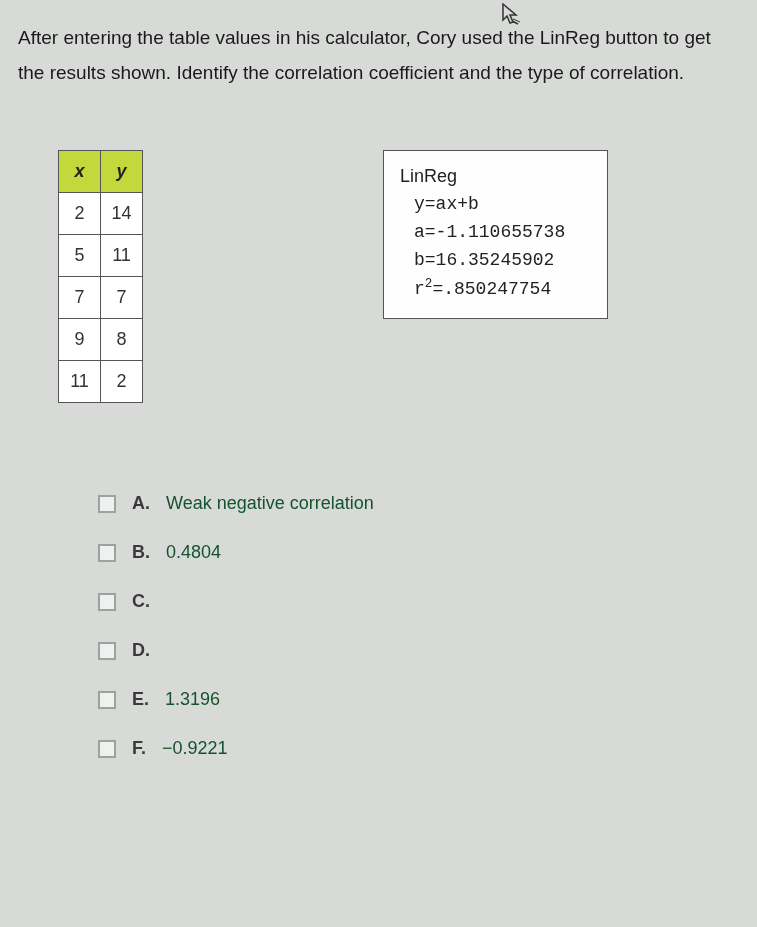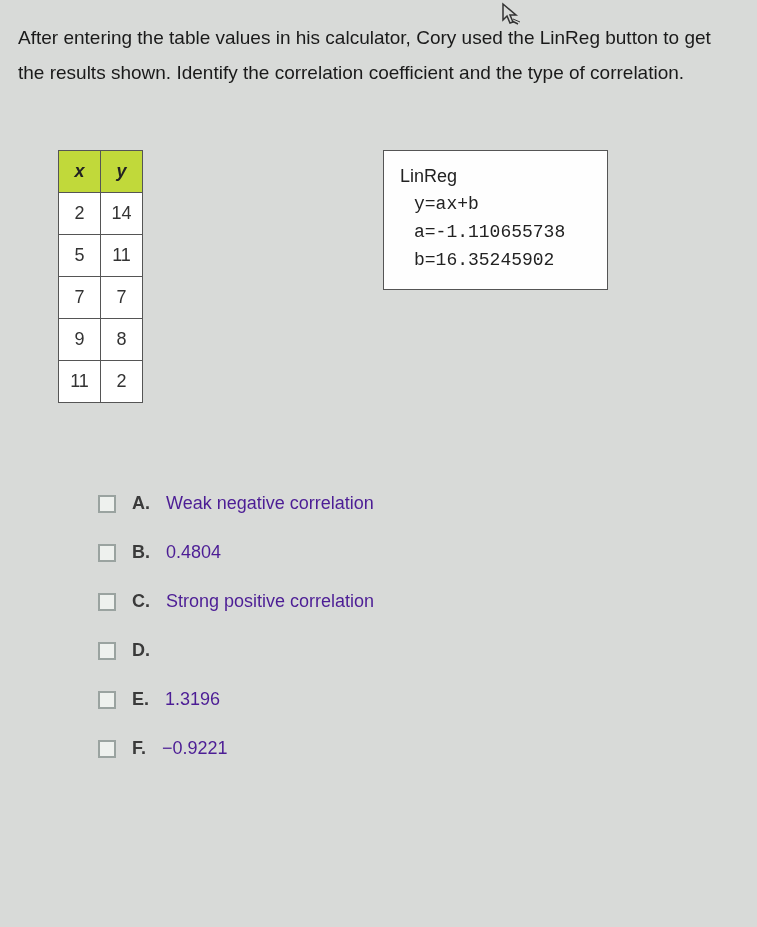--- a/index.html
+++ b/index.html
@@ -84,21 +84,21 @@
   height: 18px;
   border: 2px solid #9aa3a0;
   background: #eef1ee;
   flex-shrink: 0;
 }
 .opt .letter {
   font-weight: bold;
   color: #3a3a3a;
 }
 .opt .text {
-  color: #4c1d95;
+  color: #14532d;
 }
 </style>
 </head>
 <body>
 
 <div class="cursor">
 <svg viewBox="0 0 24 24" width="24" height="24">
   <path d="M3 2 L3 18 L7 14 L10 21 L13 20 L10 13 L16 13 Z" fill="none" stroke="#333" stroke-width="1.5"></path>
   <path d="M12 19 L18 22" stroke="#333" stroke-width="1.5" fill="none"></path>
   <path d="M13 17 L20 20" stroke="#333" stroke-width="1" fill="none"></path>
@@ -135,38 +135,38 @@
       <td>2</td>
     </tr>
   </tbody>
     </table>
 
   <div class="linreg-box">
     <div>LinReg</div>
     <div class="indent">y=ax+b</div>
     <div class="indent">a=-1.110655738</div>
     <div class="indent">b=16.35245902</div>
+    <div class="indent"><span>r</span><span class="sup">2</span><span>=.850247754</span></div>
   </div>
 </div>
 
 <div class="options">
   <div class="opt">
     <span class="box"></span>
     <span class="letter">A.</span>
     <span class="text">Weak negative correlation</span>
   </div>
   <div class="opt">
     <span class="box"></span>
     <span class="letter">B.</span>
     <span class="text">0.4804</span>
   </div>
   <div class="opt">
     <span class="box"></span>
     <span class="letter">C.</span>
-    <span class="text">Strong positive correlation</span>
   </div>
   <div class="opt">
     <span class="box"></span>
     <span class="letter">D.</span>
   </div>
   <div class="opt">
     <span class="box"></span>
     <span class="letter">E.</span>
     <span class="text">1.3196</span>
   </div>

